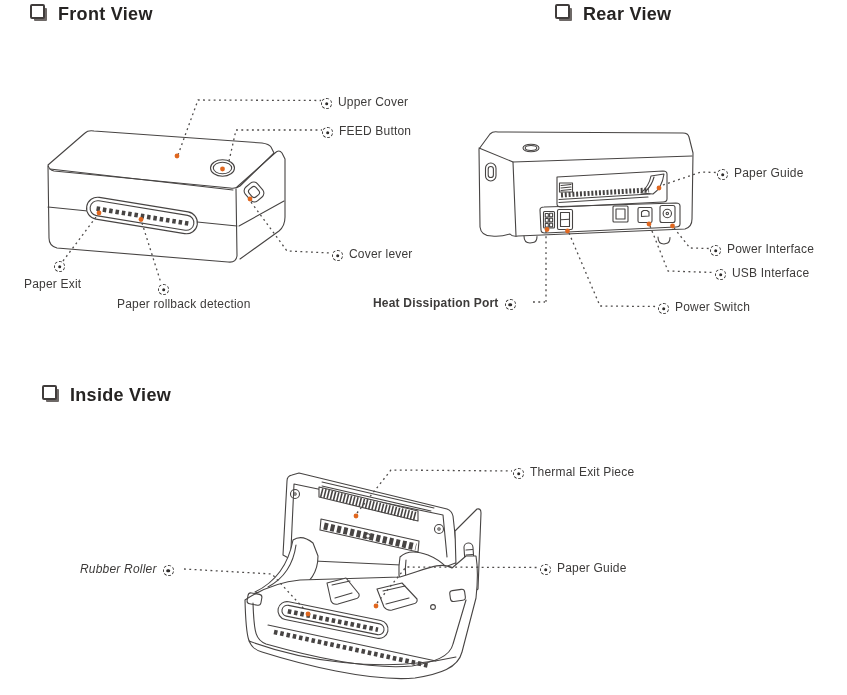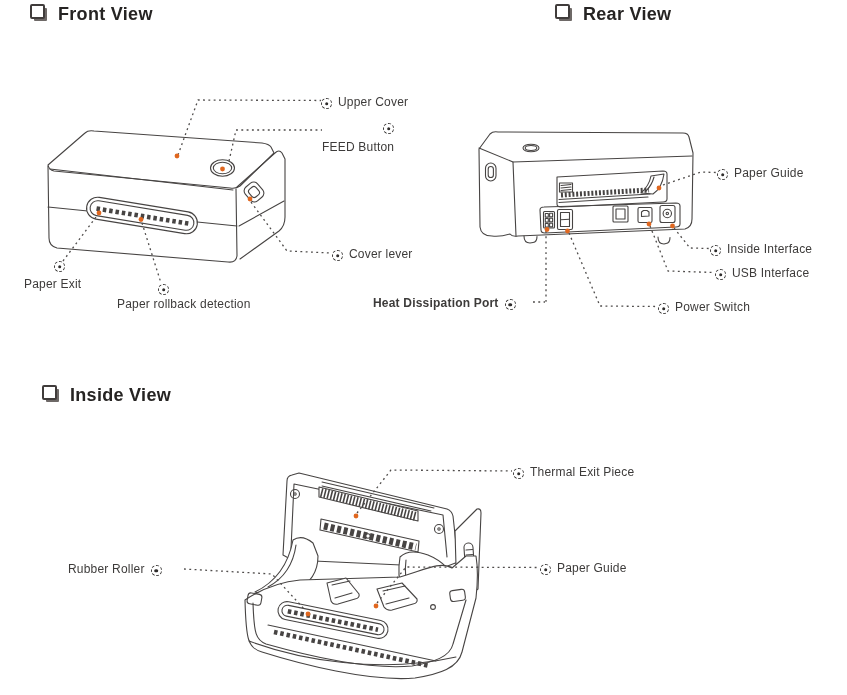--- a/index.html
+++ b/index.html
@@ -201,21 +201,21 @@
   </div>
   <div class="hdr" style="left:32px;top:385px;padding-left:10px;">
     <span class="cbx"></span>
     <span>Inside View</span>
   </div>
 
   <div class="lbl" style="left:321px;top:94px;">
     <span class="tgt"></span>
     <span>Upper Cover</span>
   </div>
-  <div class="lbl" style="left:322px;top:123px;flex-direction:column;">
+  <div class="lbl" style="left:322px;top:123px;">
     <span class="tgt"></span>
     <span>FEED Button</span>
   </div>
   <div class="lbl" style="left:332px;top:246px;">
     <span class="tgt"></span>
     <span>Cover lever</span>
   </div>
   <span class="tgt abs" style="left:54px;top:261px;"></span>
   <div class="lbl" style="left:24px;top:276px;">
     <span>Paper Exit</span>
@@ -224,21 +224,21 @@
   <div class="lbl" style="left:117px;top:296px;">
     <span>Paper rollback detection</span>
   </div>
 
   <div class="lbl" style="left:717px;top:165px;">
     <span class="tgt"></span>
     <span>Paper Guide</span>
   </div>
   <div class="lbl" style="left:710px;top:241px;">
     <span class="tgt"></span>
-    <span>Inside Interface</span>
+    <span>Power Interface</span>
   </div>
   <div class="lbl" style="left:715px;top:265px;">
     <span class="tgt"></span>
     <span>USB Interface</span>
   </div>
   <div class="lbl" style="left:373px;top:295px;font-weight:bold;">
     <span>Heat Dissipation Port</span>
     <span class="tgt"></span>
   </div>
   <div class="lbl" style="left:658px;top:299px;">
@@ -247,18 +247,18 @@
   </div>
 
   <div class="lbl" style="left:513px;top:464px;">
     <span class="tgt"></span>
     <span>Thermal Exit Piece</span>
   </div>
   <div class="lbl" style="left:540px;top:560px;">
     <span class="tgt"></span>
     <span>Paper Guide</span>
   </div>
-  <div class="lbl" style="left:68px;top:561px;">
+  <div class="lbl" style="left:80px;top:561px;font-style:italic;">
     <span>Rubber Roller</span>
     <span class="tgt"></span>
   </div>
 
 </div>
 
 </body></html>

